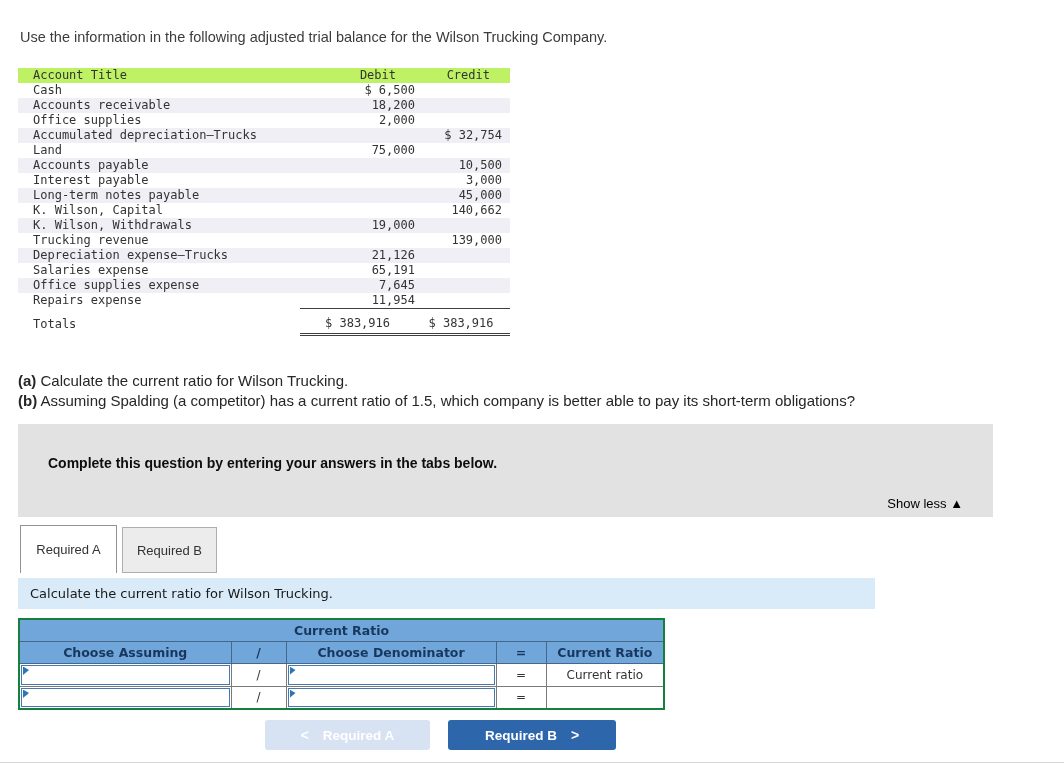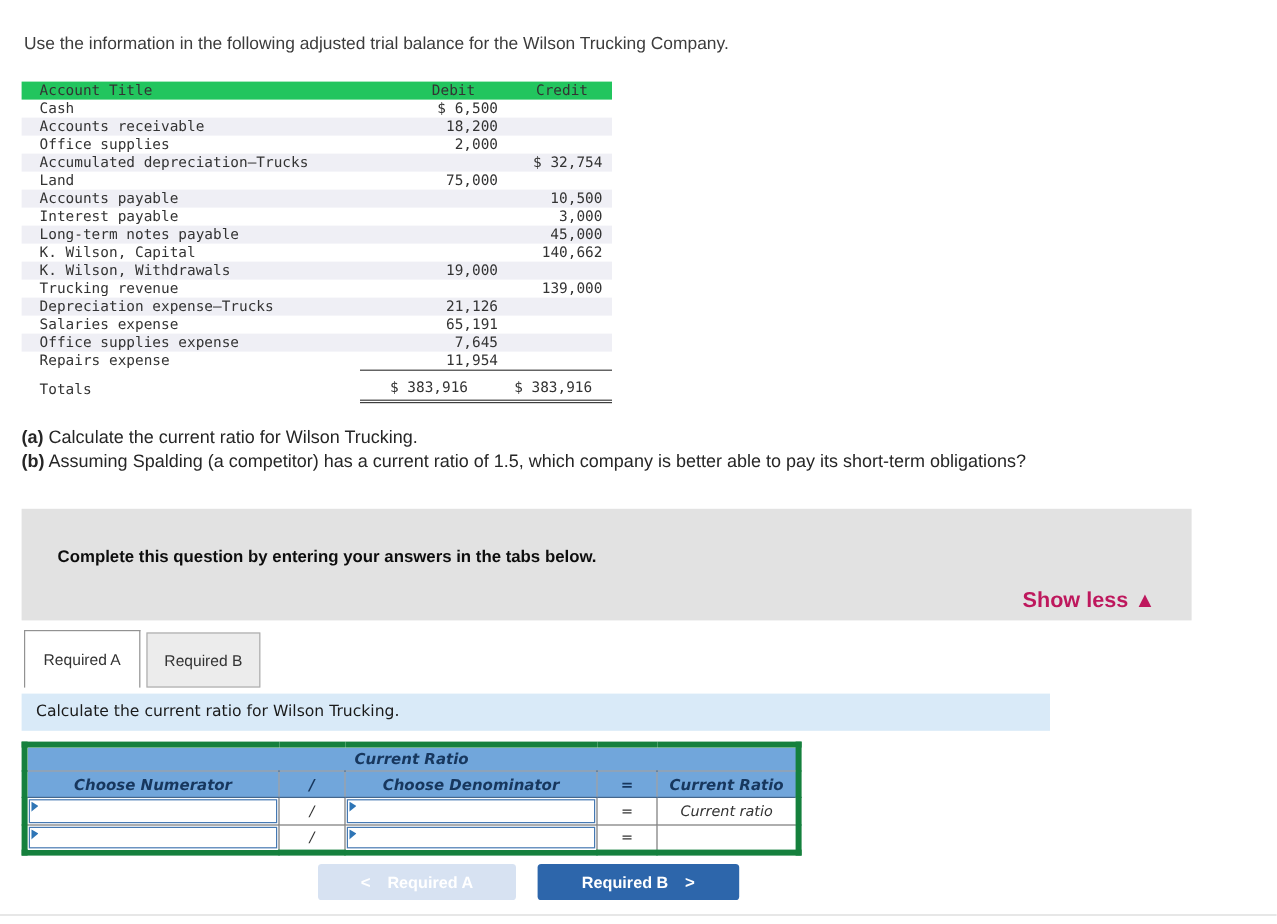--- a/index.html
+++ b/index.html
@@ -7,50 +7,50 @@
 
   .intro { position:absolute; left:20px; top:29px; font-size:14.5px; color:#3c3c3c; }
 
   
   table.tb { position:absolute; left:18px; top:68px; width:492px; border-collapse:collapse;
              font-family:"DejaVu Sans Mono",monospace; font-size:12px; color:#333; }
   table.tb td { height:15px; line-height:15px; padding:0; white-space:nowrap; }
   table.tb .acct { padding-left:15px; width:282px; }
   table.tb .deb  { width:120px; text-align:right; padding-right:5px; }
   table.tb .cred { width:90px;  text-align:right; padding-right:8px; }
-  table.tb tr.hd td { background:#22c55e; }
+  table.tb tr.hd td { background:#bef264; }
   table.tb tr.hd .deb  { padding-right:24px; }
   table.tb tr.hd .cred { padding-right:20px; }
   table.tb tbody tr:nth-child(even) td { background:#efeff5; }
   table.tb tr.rule .deb, table.tb tr.rule .cred { border-bottom:1px solid #3f3f3f; }
   table.tb tr.totals td { padding-top:7px; padding-bottom:2px; background:#fff !important; }
   table.tb tr.totals .deb, table.tb tr.totals .cred { border-bottom:3px double #3f3f3f;text-align:center; }
 
   
-  .questions { position:absolute; left:18px; top:355px; font-size:15px; color:#262626; line-height:19.5px; }
+  .questions { position:absolute; left:18px; top:371px; font-size:15px; color:#262626; line-height:19.5px; }
   .questions b { font-weight:bold; }
 
   
   .panel { position:absolute; left:18px; top:424px; width:975px; height:93px; background:#e2e2e2; }
   .panel-instruction { position:absolute; left:30px; top:31px; font-weight:bold; font-size:14px; color:#0d0d0d; }
-  .show-less { position:absolute; right:30px; bottom:6px; color:#be185d; font-weight:bold; font-size:18px; cursor:pointer; }
+  .show-less { position:absolute; right:30px; bottom:6px; color:#000000; font-weight:normal; font-size:13px; cursor:pointer; }
 
   
   .tabs { position:absolute; left:20px; top:525px; height:48px; display:flex; align-items:flex-end; }
   .tab { display:flex; align-items:center; justify-content:center; font-size:13px; color:#333; cursor:pointer; }
   .tab.active { width:97px; height:48px; background:#fff; border:1px solid #929292; border-bottom:none; }
   .tab.inactive { width:95px; height:46px; background:#ececec; border:1px solid #adadad; margin-left:5px; }
 
   .bluebar { position:absolute; left:18px; top:578px; width:857px; height:31px; background:#d9eaf8;
              display:flex; align-items:center; padding-left:12px;
              font-family:"DejaVu Sans",sans-serif; font-size:13px; color:#1a1a1a; }
 
   
   table.ratio { position:absolute; left:18px; top:618px; width:645px; border-collapse:collapse; table-layout:fixed;
-                font-family:"DejaVu Sans",sans-serif; border:5px solid #15803d;font-style:italic; }
+                font-family:"DejaVu Sans",sans-serif; border:2px solid #15803d; }
   table.ratio td { overflow:hidden; }
   table.ratio tr.cap td, table.ratio tr.hdr td {
       background:#71a6db; border:1px solid #44678c; color:#17375e;
       font-weight:bold; font-size:12.5px; text-align:center; height:22px; }
   table.ratio tr.body td { background:#fff; border:1px solid #7a7a7a; height:23px;
       font-size:12px; color:#333; text-align:center; }
   td.dd-cell { position:relative; padding:0; }
   .dd { position:absolute; top:1px; left:1px; right:1px; bottom:1px; background:#fff;
         border:1px solid #4679b2; cursor:pointer; }
   .flag { position:absolute; top:1px; left:1px; width:6px; height:9px; background:#2e75b6;
@@ -190,21 +190,21 @@
       <col style="width:55px">
       <col style="width:210px">
       <col style="width:50px">
       <col style="width:118px">
   </colgroup>
   <tbody>
       <tr class="cap">
     <td colspan="5">Current Ratio</td>
   </tr>
   <tr class="hdr">
-    <td>Choose Numerator</td>
+    <td>Choose Assuming</td>
     <td>/</td>
     <td>Choose Denominator</td>
     <td>=</td>
     <td>Current Ratio</td>
   </tr>
   <tr class="body">
     <td class="dd-cell">
           <div class="dd">
             <span class="flag"></span>
           </div>

